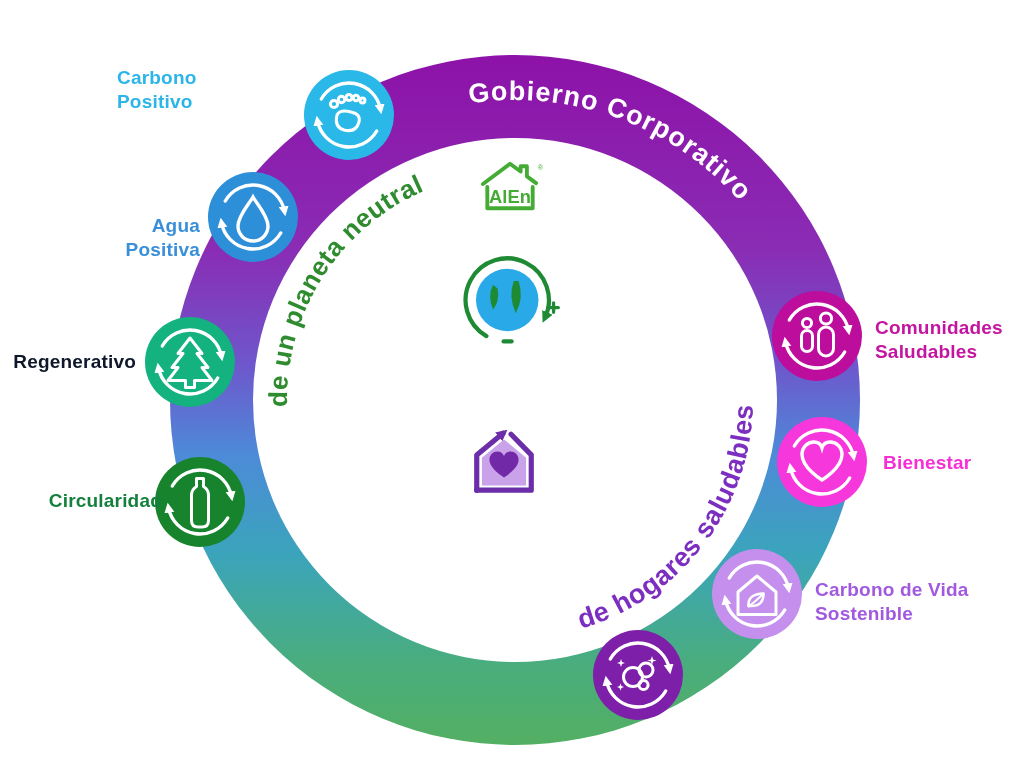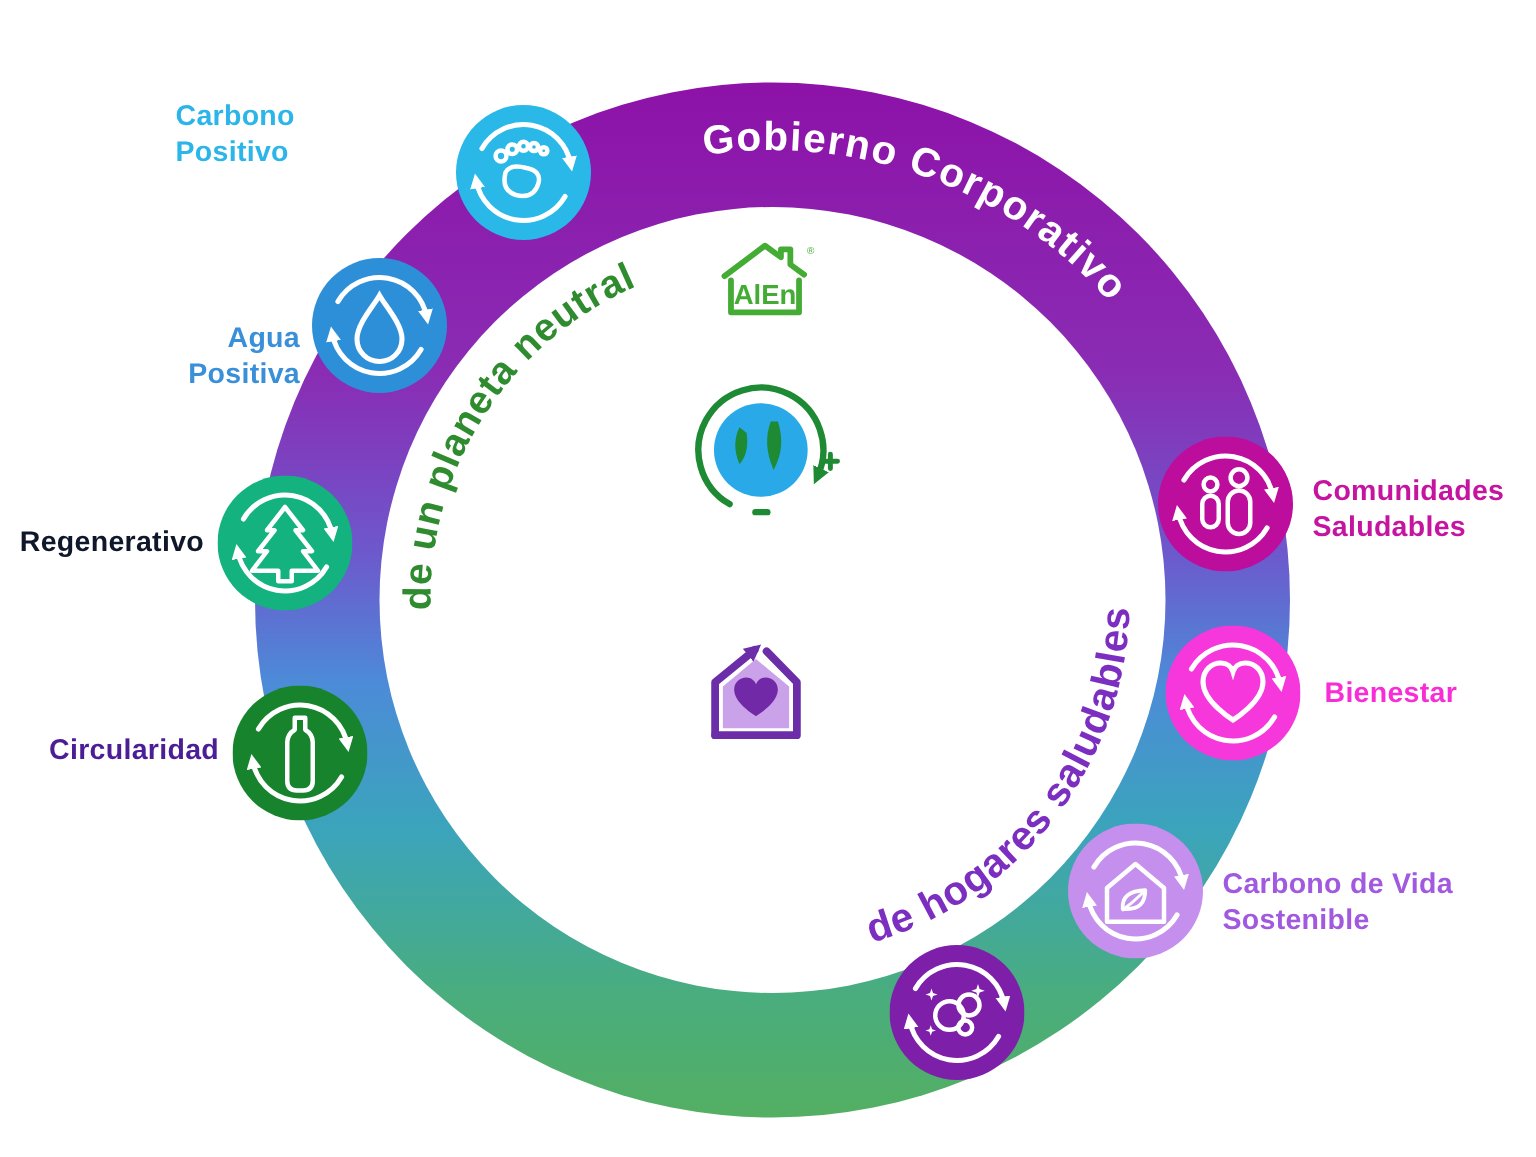--- a/index.html
+++ b/index.html
@@ -181,21 +181,21 @@
     <use href="#cycleArrows"></use>
     <use href="#g-tree"></use>
   </svg>
   <div class="cat-label" style="left: 0px; top: 350px; width: 136px; text-align: right; color: #0f172a;">Regenerativo</div>
 
   <svg class="cat-badge" style="left:155px;top:457px;" viewBox="0 0 90 90">
     <circle cx="45" cy="45" r="45" fill="#17832D"></circle>
     <use href="#cycleArrows"></use>
     <use href="#g-bottle"></use>
   </svg>
-  <div class="cat-label" style="left: 6px; top: 489px; width: 140px; text-align: right; color: #4c1d95;">Circularidad</div>
+  <div class="cat-label" style="left: 22px; top: 489px; width: 140px; text-align: right; color: #15803d;">Circularidad</div>
 
   <svg class="cat-badge" style="left:772px;top:291px;" viewBox="0 0 90 90">
     <circle cx="45" cy="45" r="45" fill="#BC0D9D"></circle>
     <use href="#cycleArrows"></use>
     <use href="#g-people"></use>
   </svg>
   <div class="cat-label" style="left: 875px; top: 316px; width: 180px; color: rgb(196, 20, 160);">Comunidades
 Saludables</div>
 
   <svg class="cat-badge" style="left:777px;top:417px;" viewBox="0 0 90 90">

